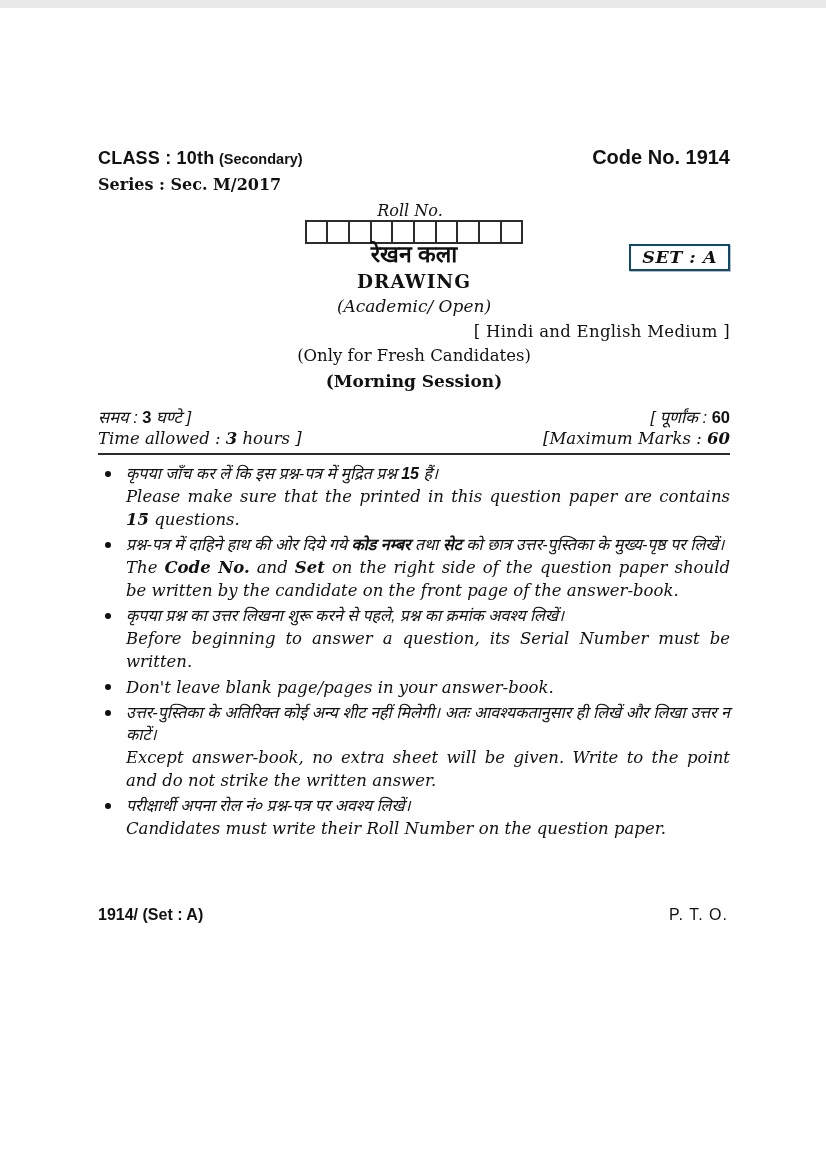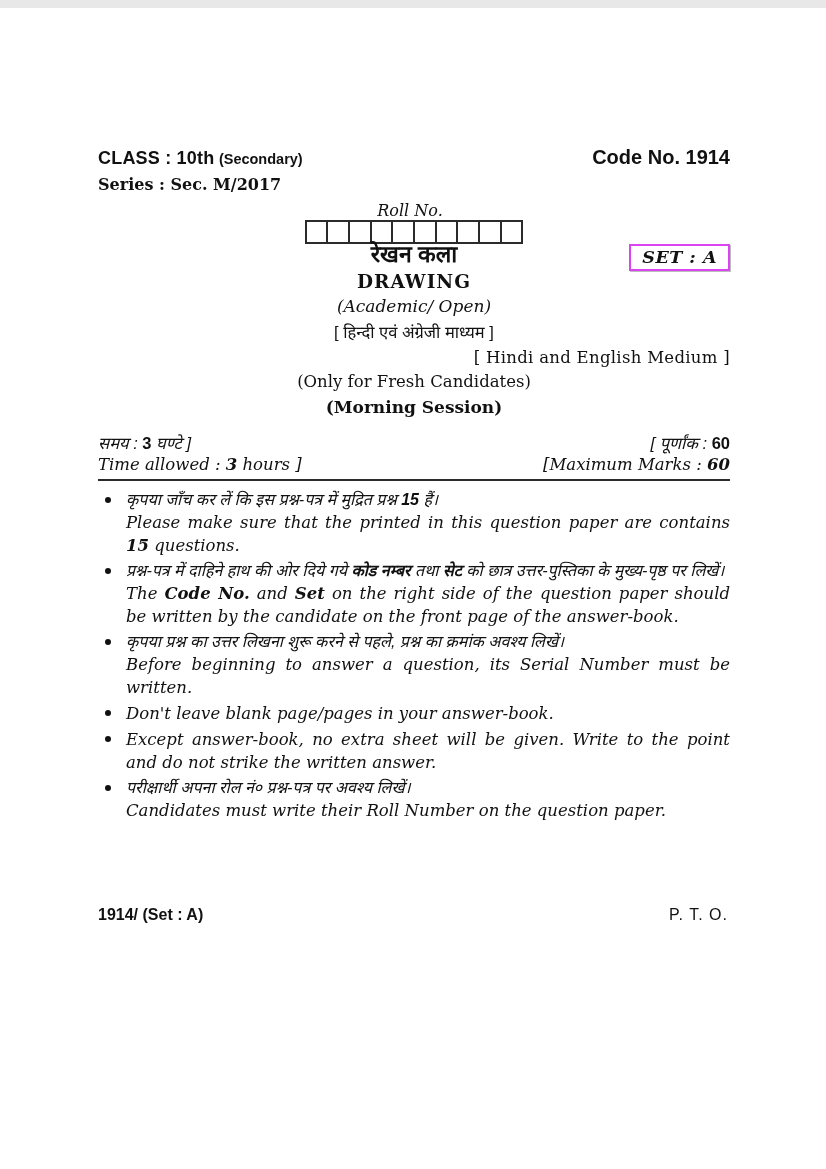--- a/index.html
+++ b/index.html
@@ -36,21 +36,21 @@
   .roll-grid { display: flex; }
   .roll-cell {
     width: 23.7px; height: 24px;
     border: 2px solid #2b2b2b;
     margin-left: -2px;
     background: #fff;
   }
   .roll-cell:first-child { margin-left: 0; }
   .set-box {
     margin-left: auto;
-    border: 2px solid #d946ef;
+    border: 2px solid #0c4a6e;
     padding: 1px 11px 2px 11px;
     font-family: "DejaVu Serif", serif;
     font-weight: bold; font-style: italic;
     font-size: 17.5px;
     letter-spacing: 0.5px;
     box-shadow: 1px 1px 0 #bdbdbd;
   }
 
   
   .title-block { margin-top: 10px; text-align: center; }
@@ -124,21 +124,20 @@
         <div class="roll-cell"></div>
         <div class="roll-cell"></div>
       </div>
       <div class="set-box">SET : A</div>
     </div>
 
     <div class="title-block">
       <div class="t-hindi">रेखन कला</div>
       <div class="t-drawing">DRAWING</div>
       <div class="t-stream">(Academic/ Open)</div>
-      <div class="t-med-hi">[ हिन्दी एवं अंग्रेजी माध्यम ]</div>
       <div class="t-med-en">[ Hindi and English Medium ]</div>
       <div class="t-fresh">(Only for Fresh Candidates)</div>
       <div class="t-session">(Morning Session)</div>
     </div>
 
     <div class="time-block">
       <div class="tm-row">
         <span class="tm-hi"><span>समय : </span><b>3</b><span> घण्टे ]</span></span>
         <span class="tm-hi"><span>[ पूर्णांक : </span><b>60</b></span>
       </div>
@@ -168,20 +167,21 @@
         <p class="en"><span>Before beginning to answer a question, its Serial Number must be written.</span></p>
       </li>
 
       <li>
         <span class="dot"></span>
         <p class="en"><span>Don't leave blank page/pages in your answer-book.</span></p>
       </li>
 
       <li>
         <span class="dot"></span>
+        <p class="hi"><span>उत्तर-पुस्तिका के अतिरिक्त कोई अन्य शीट नहीं मिलेगी। अतः आवश्यकतानुसार ही लिखें और लिखा उत्तर न काटें।</span></p>
         <p class="en"><span>Except answer-book, no extra sheet will be given. Write to the point and do not strike the written answer.</span></p>
       </li>
 
       <li>
         <span class="dot"></span>
         <p class="hi"><span>परीक्षार्थी अपना रोल नं० प्रश्न-पत्र पर अवश्य लिखें।</span></p>
         <p class="en"><span>Candidates must write their Roll Number on the question paper.</span></p>
       </li>
 
     </ul>

